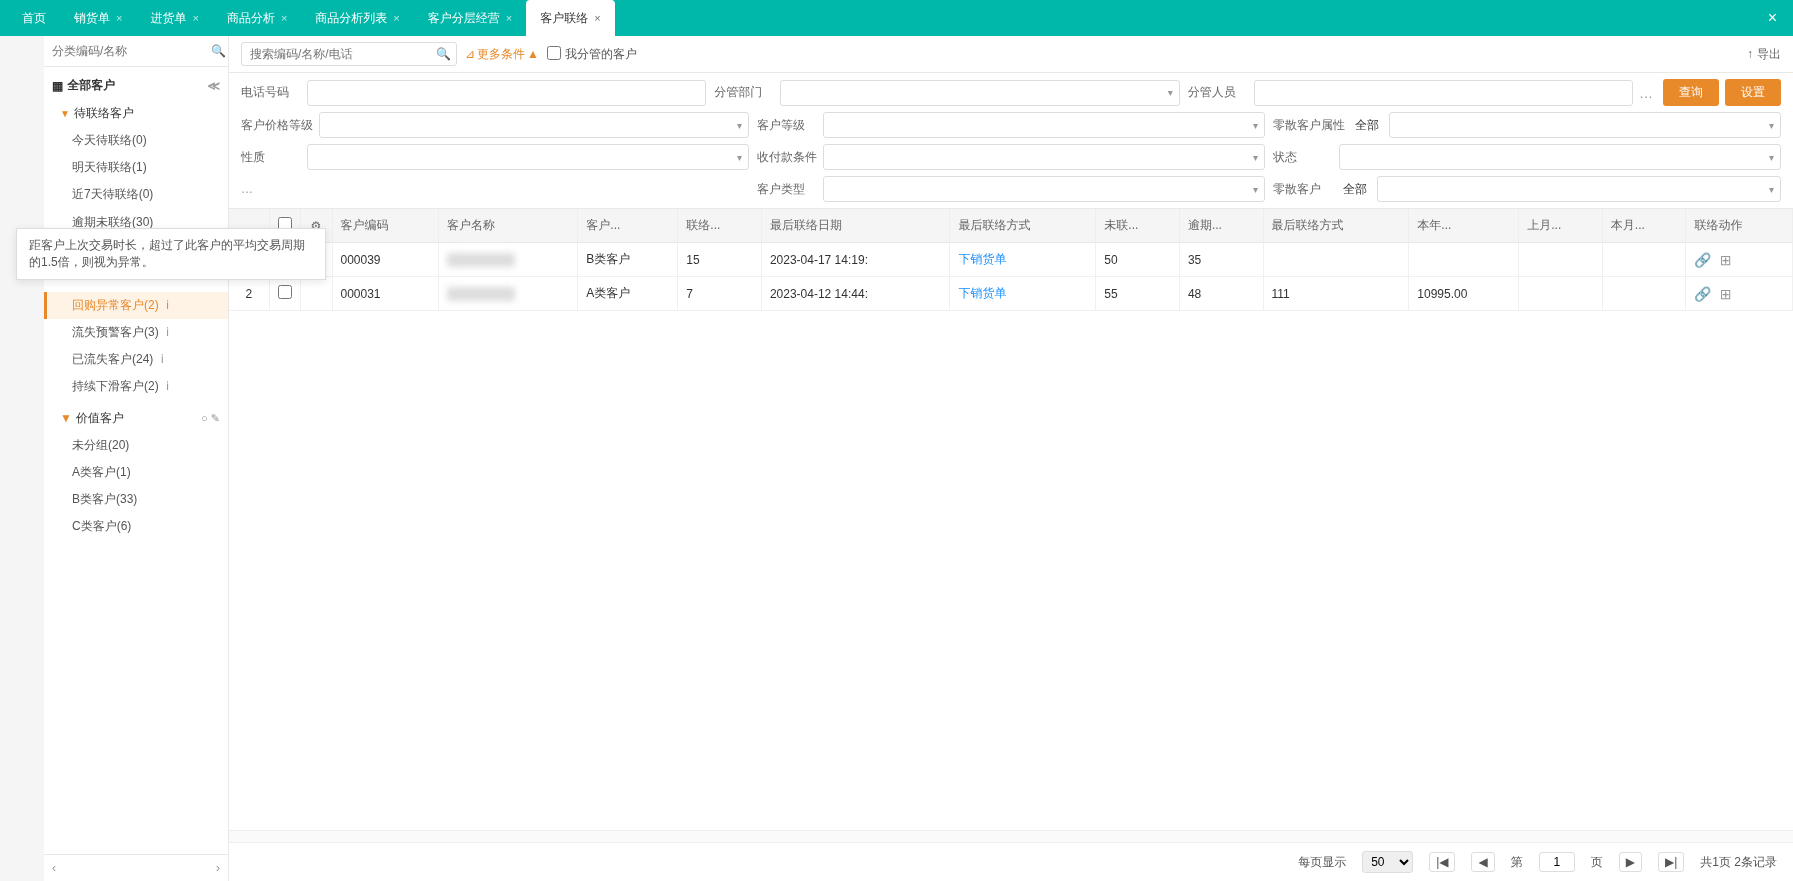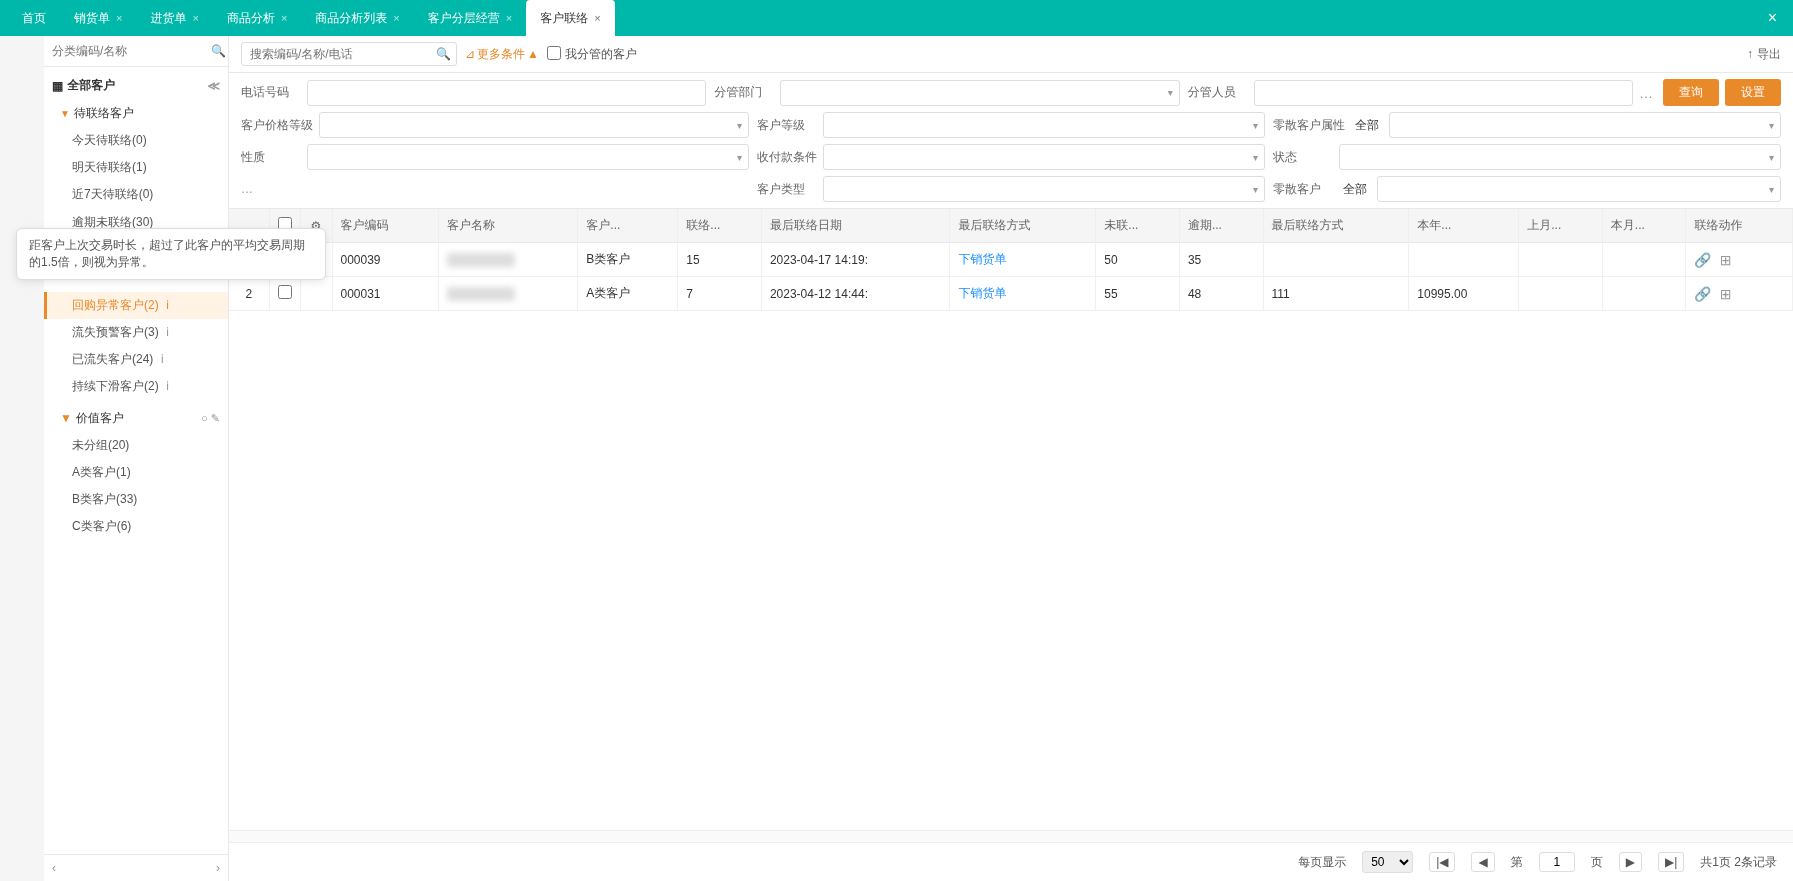--- a/index.html
+++ b/index.html
@@ -336,21 +336,21 @@
       font-size: 14px;
     }
 
     
     .tooltip-box {
       position: absolute;
       left: 16px;
       top: 228px;
       background: white;
       border: 1px solid #ddd;
-      border-radius: 6px;
+      border-radius: 0;
       padding: 8px 12px;
       font-size: 12px;
       color: #555;
       z-index: 100;
       max-width: 310px;
       box-shadow: 0 2px 8px rgba(0,0,0,0.1);
     }
 
     
     .scroll-bar-area {

